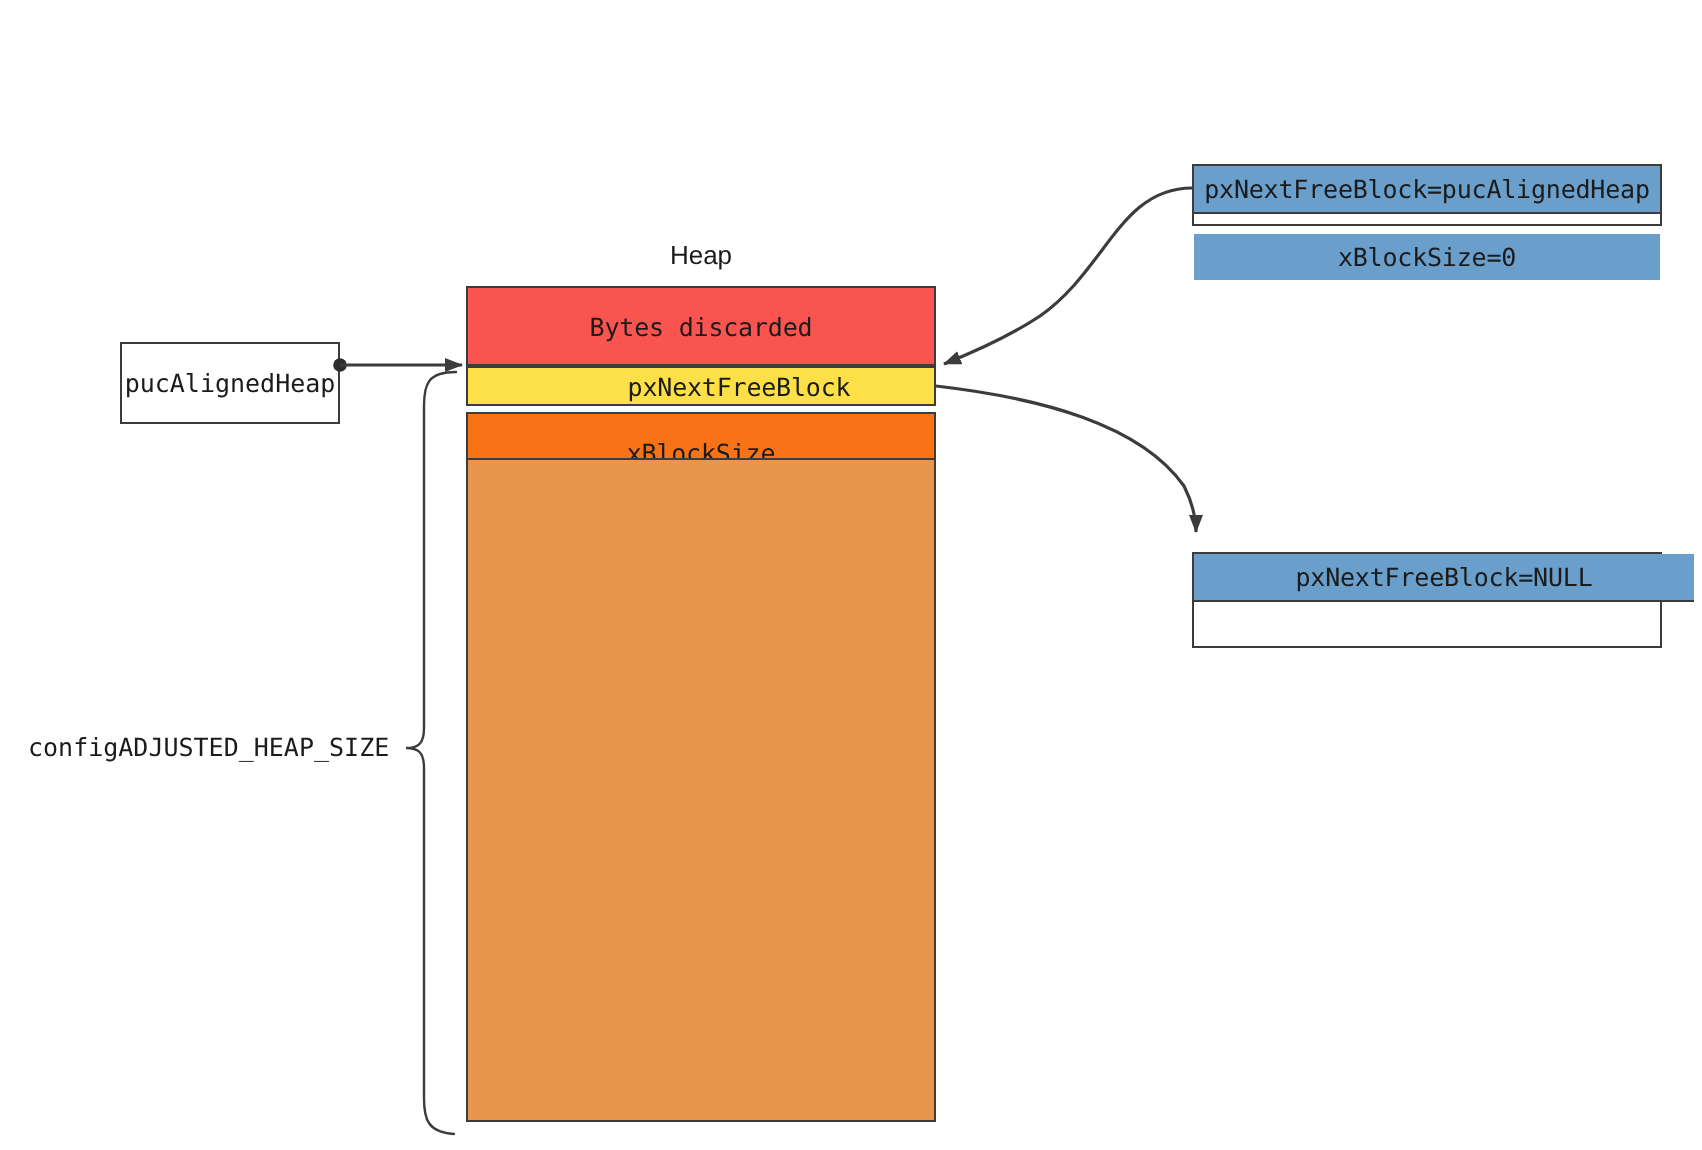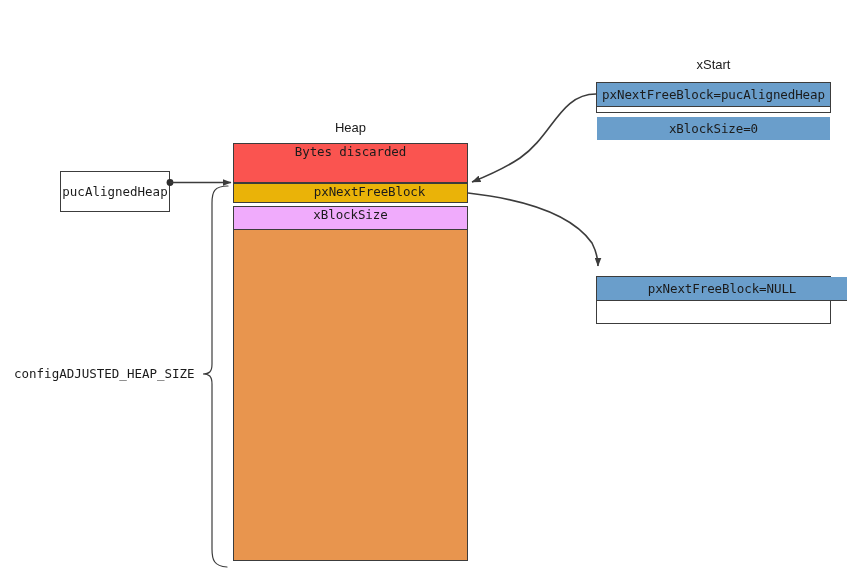--- a/index.html
+++ b/index.html
@@ -41,21 +41,21 @@
     font-size: 12.5px;
     color: #1b1b1b;
     white-space: nowrap;
     letter-spacing: -0.1px;
   }
   .heap-block {
     position: absolute;
     box-sizing: border-box;
     border: 1px solid #3c3c3c;
     display: flex;
-    align-items: flex-start;
+    align-items: center;
     justify-content: center;
     font-size: 12.5px;
     color: #1b1b1b;
     white-space: nowrap;
     letter-spacing: -0.1px;
   }
   .ptr-box {
     position: absolute;
     box-sizing: border-box;
     border: 1px solid #3c3c3c;
@@ -86,37 +86,36 @@
 <body>
 
 <div id="canvas">
 
   <div class="title-label" style="left:233px; top:120px; width:235px;">Heap</div>
 
   <div class="heap-block mono" style="left:233px; top:143px; width:235px; height:40px; background:#fa5450;">
     <span>Bytes discarded</span>
   </div>
 
-  <div class="heap-block mono" style="left:233px; top:183px; width:235px; height:20px; background:#eab308;padding-left:38px;">
+  <div class="heap-block mono" style="left:233px; top:183px; width:235px; height:20px; background:#fde047;padding-left:38px;">
     <span>pxNextFreeBlock</span>
   </div>
 
-  <div class="heap-block mono" style="left:233px; top:206px; width:235px; height:40px; background:#f0abfc;">
+  <div class="heap-block mono" style="left:233px; top:206px; width:235px; height:40px; background:#f97316;">
     <span>xBlockSize</span>
   </div>
 
   <div class="heap-block" style="left:233px; top:229px; width:235px; height:332px; background:#e8954e;">
     <span></span>
   </div>
 
   <div class="ptr-box mono" style="left:60px; top:171px; width:110px; height:41px;">
     <span>pucAlignedHeap</span>
   </div>
 
-  <div class="title-label" style="left:596px; top:57px; width:235px;">xStart</div>
 
   <div class="struct-box" style="left:596px; top:82px; width:235px; height:31px;">
     <div class="struct-row mono" style="top:0px; width:233px; height:23.5px; background:#6a9ecb; border-bottom:1px solid #3c3c3c;">
       <span>pxNextFreeBlock=pucAlignedHeap</span>
     </div>
     <div class="struct-row mono" style="top:34px; width:233px; height:22.5px; background:#6a9ecb;">
       <span>xBlockSize=0</span>
     </div>
   </div>
 

